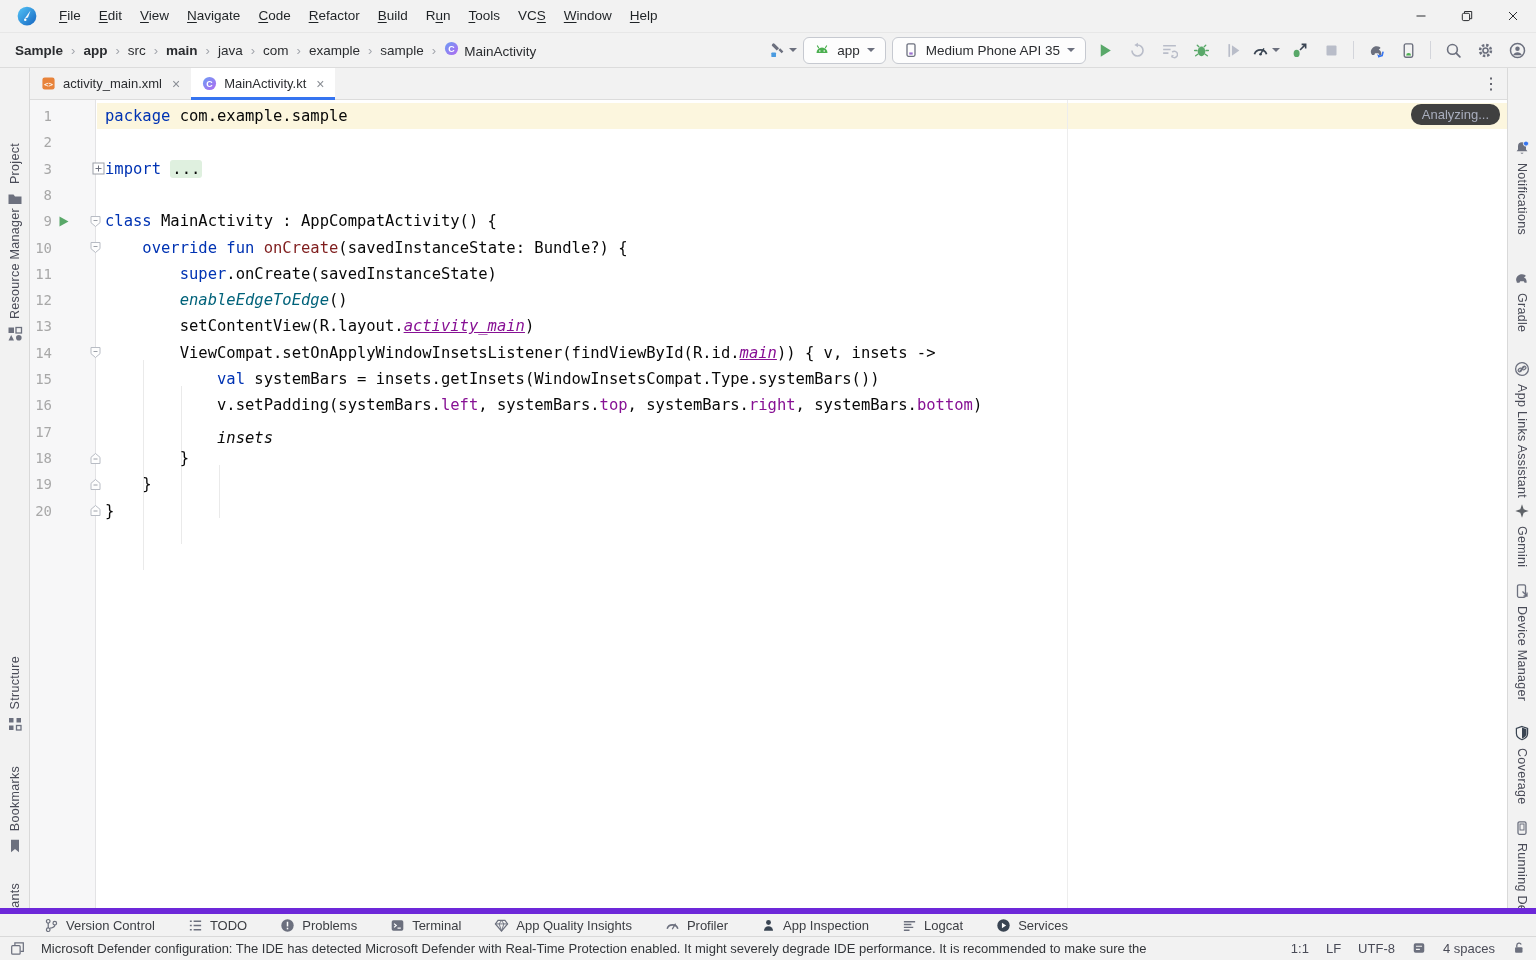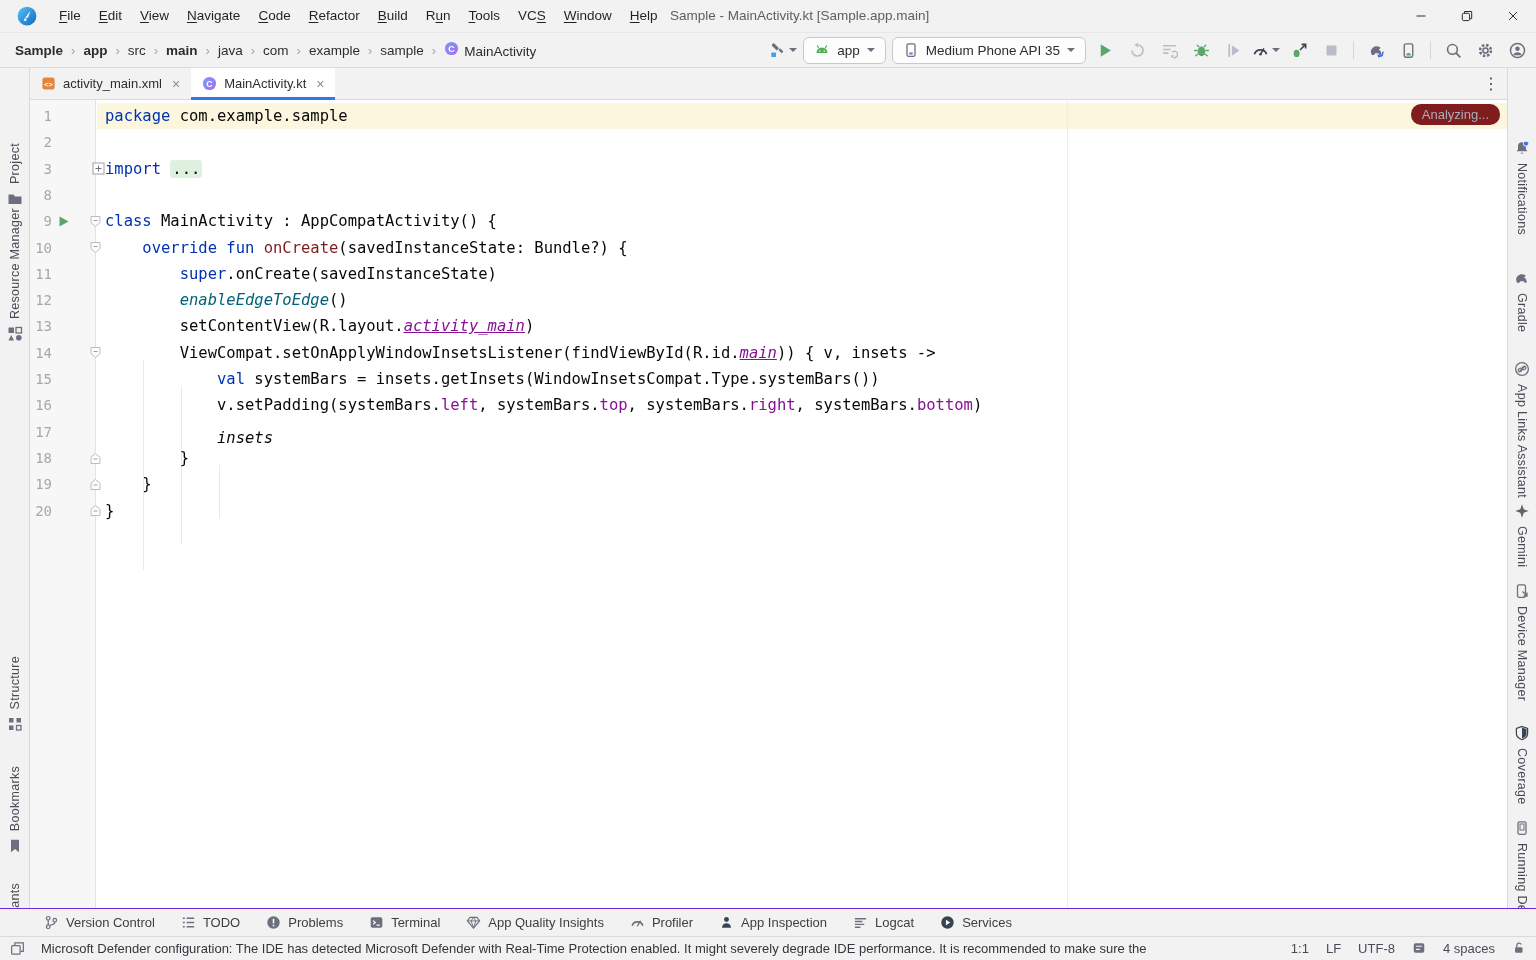--- a/index.html
+++ b/index.html
@@ -61,24 +61,24 @@
   .code-row{position:absolute;left:75px;height:26.3px;line-height:26.3px;font-family:"DejaVu Sans Mono",monospace;font-size:15.5px;white-space:pre;z-index:2}
   .tok-d{color:#080808}
   .tok-k{color:#0033B3}
   .tok-fn{color:#7f1d1d}
   .tok-fni{color:#00627A;font-style:italic}
   .tok-p{color:#871094}
   .tok-pi{color:#871094;font-style:italic;text-decoration:underline}
   .tok-fold{color:#080808;background:#dff0df;border-radius:3px;padding:0 2px}
   .guide{position:absolute;width:1px;background:#eaeaea;z-index:1}
   .wrap-guide{position:absolute;left:1037px;top:0;bottom:0;width:1px;background:#ededed;z-index:1}
-  .analyzing{position:absolute;top:4px;right:7px;height:21px;line-height:21px;padding:0 11px;background:#7f1d1d;border-radius:10px;color:#a8adbd;font-size:13px;z-index:5}
-
-  
-  .bottombar{position:absolute;left:0;right:0;top:908px;height:28px;background:#f2f2f2;border-top:1px solid #6d28d9;display:flex;align-items:center;padding-left:44px;gap:26px;font-size:13px;color:#3c3e43;z-index:5}
+  .analyzing{position:absolute;top:4px;right:7px;height:21px;line-height:21px;padding:0 11px;background:#404040;border-radius:10px;color:#a8adbd;font-size:13px;z-index:5}
+
+  
+  .bottombar{position:absolute;left:0;right:0;top:908px;height:28px;background:#f2f2f2;border-top:6px solid #6d28d9;display:flex;align-items:center;padding-left:44px;gap:33px;font-size:13px;color:#3c3e43;z-index:5}
   .bb-item{display:flex;align-items:center;gap:7px;white-space:nowrap}
   .bb-icon{width:15px;height:15px;display:block}
 
   
   .statusbar{position:absolute;left:0;right:0;top:936px;height:24px;background:#f2f2f2;border-top:1px solid #d9d9d9;display:flex;align-items:center;font-size:13px;color:#33363a;padding:0 10px;z-index:5}
   .sb-icon{width:15px;height:15px;margin-right:16px;flex:0 0 auto}
   .sb-msg{white-space:nowrap;overflow:hidden;max-width:1240px}
   .sb-right{margin-left:auto;display:flex;align-items:flex-start;gap:17px;color:#494b57;white-space:nowrap}
   .sb-right .ic{width:14px;height:14px;display:block}
 </style>
@@ -104,21 +104,20 @@
       <span class="menu-item"><u>N</u>avigate</span>
       <span class="menu-item"><u>C</u>ode</span>
       <span class="menu-item"><u>R</u>efactor</span>
       <span class="menu-item"><u>B</u>uild</span>
       <span class="menu-item">R<u>u</u>n</span>
       <span class="menu-item"><u>T</u>ools</span>
       <span class="menu-item">VC<u>S</u></span>
       <span class="menu-item"><u>W</u>indow</span>
       <span class="menu-item"><u>H</u>elp</span>
     </nav>
-  <div class="win-title">Sample - MainActivity.kt [Sample.app.main]</div>
   <div class="win-controls">
     <div class="win-btn">
       <svg viewBox="0 0 12 12">
           <path d="M1.5 6h9" stroke="#2b2d30" fill="none"></path>
         </svg>
     </div>
     <div class="win-btn">
       <svg viewBox="0 0 12 12">
           <path d="M3.5 3.2V1.5h7.2v7.2h-1.9" fill="none" stroke="#2b2d30"></path>
           <rect x="1.3" y="3.3" width="7.3" height="7.3" rx="1.4" fill="none" stroke="#2b2d30"></rect>

